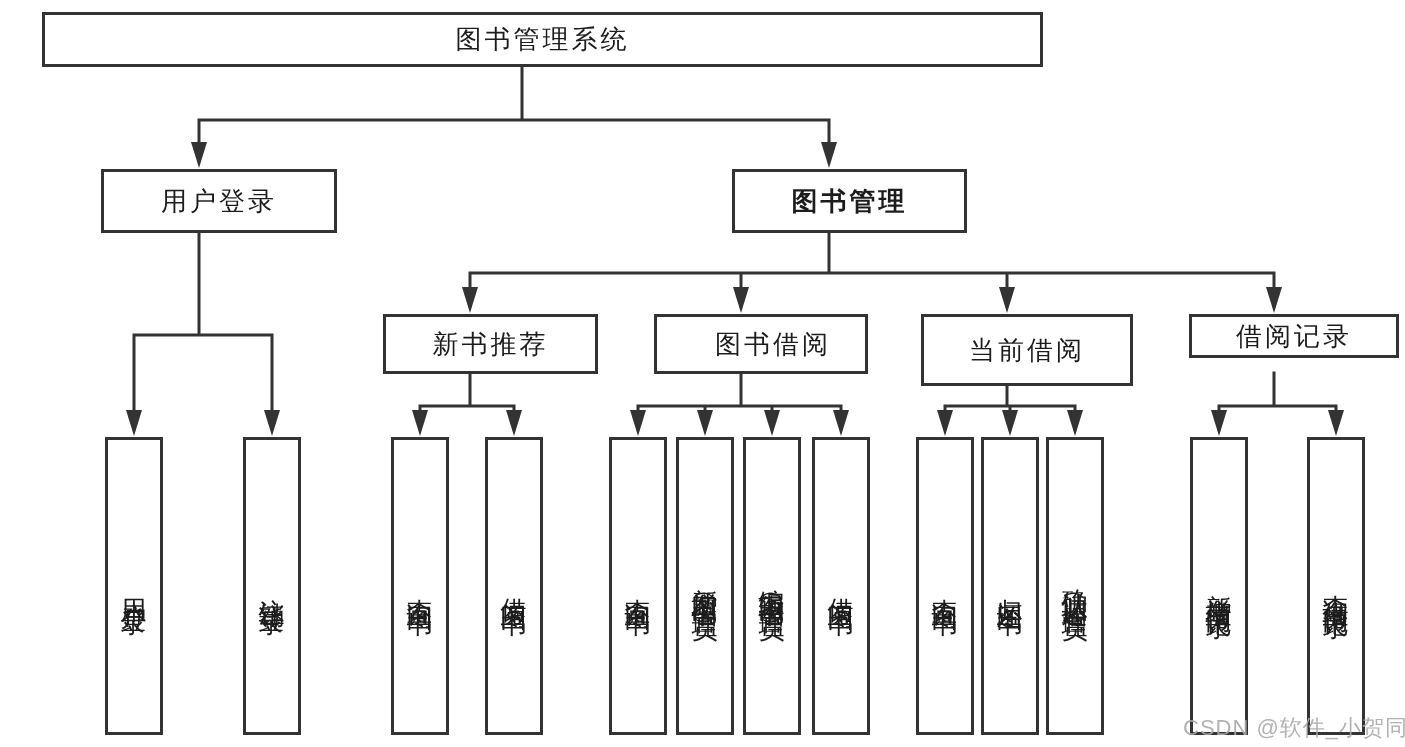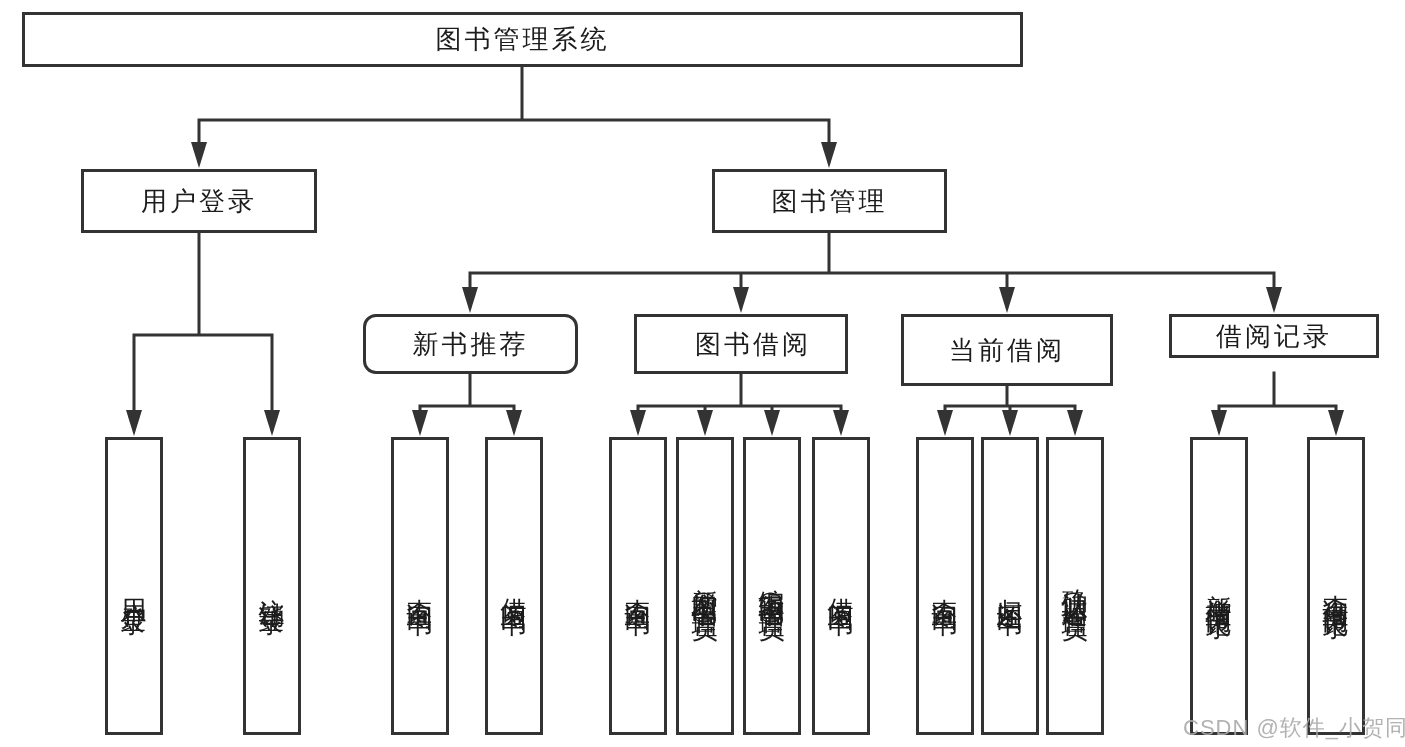--- a/index.html
+++ b/index.html
@@ -22,21 +22,21 @@
     background: #ffffff;
     border: 3px solid #333333;
     display: flex;
     align-items: center;
     justify-content: center;
     color: #1c1c1c;
     font-size: 26px;
     letter-spacing: 2px;
     white-space: nowrap;
   }
-  .hnode { z-index: 2; }
+  .hnode { z-index: 2; margin-left: 20px; }
   .leaf {
     top: 437px;
     width: 58px;
     height: 298px;
     z-index: 2;
   }
   .leaf .lbl {
     writing-mode: vertical-rl;
     text-orientation: mixed;
     letter-spacing: 4px;
@@ -93,25 +93,25 @@
     </g>
   </svg>
 
   <div class="box hnode" style="left:22px; top:12px; width:1001px; height:55px;">
     <span class="lbl">图书管理系统</span>
   </div>
 
   <div class="box hnode" style="left:81px; top:169px; width:236px; height:64px;">
     <span class="lbl">用户登录</span>
   </div>
-  <div class="box hnode" style="left:712px; top:169px; width:235px; height:64px;">
+  <div class="box hnode" style="left:712px; top:169px; width:235px; height:64px;font-weight:bold;">
     <span class="lbl">图书管理</span>
   </div>
 
-  <div class="box hnode" style="left:363px; top:314px; width:215px; height:60px;border-radius:13px;">
+  <div class="box hnode" style="left:363px; top:314px; width:215px; height:60px;">
     <span class="lbl">新书推荐</span>
   </div>
   <div class="box hnode" style="left:634px; top:314px; width:214px; height:60px;padding-left:24px;">
     <span class="lbl">图书借阅</span>
   </div>
   <div class="box hnode" style="left:901px; top:314px; width:212px; height:72px;">
     <span class="lbl">当前借阅</span>
   </div>
   <div class="box hnode" style="left:1169px; top:314px; width:210px; height:44px;">
     <span class="lbl">借阅记录</span>

